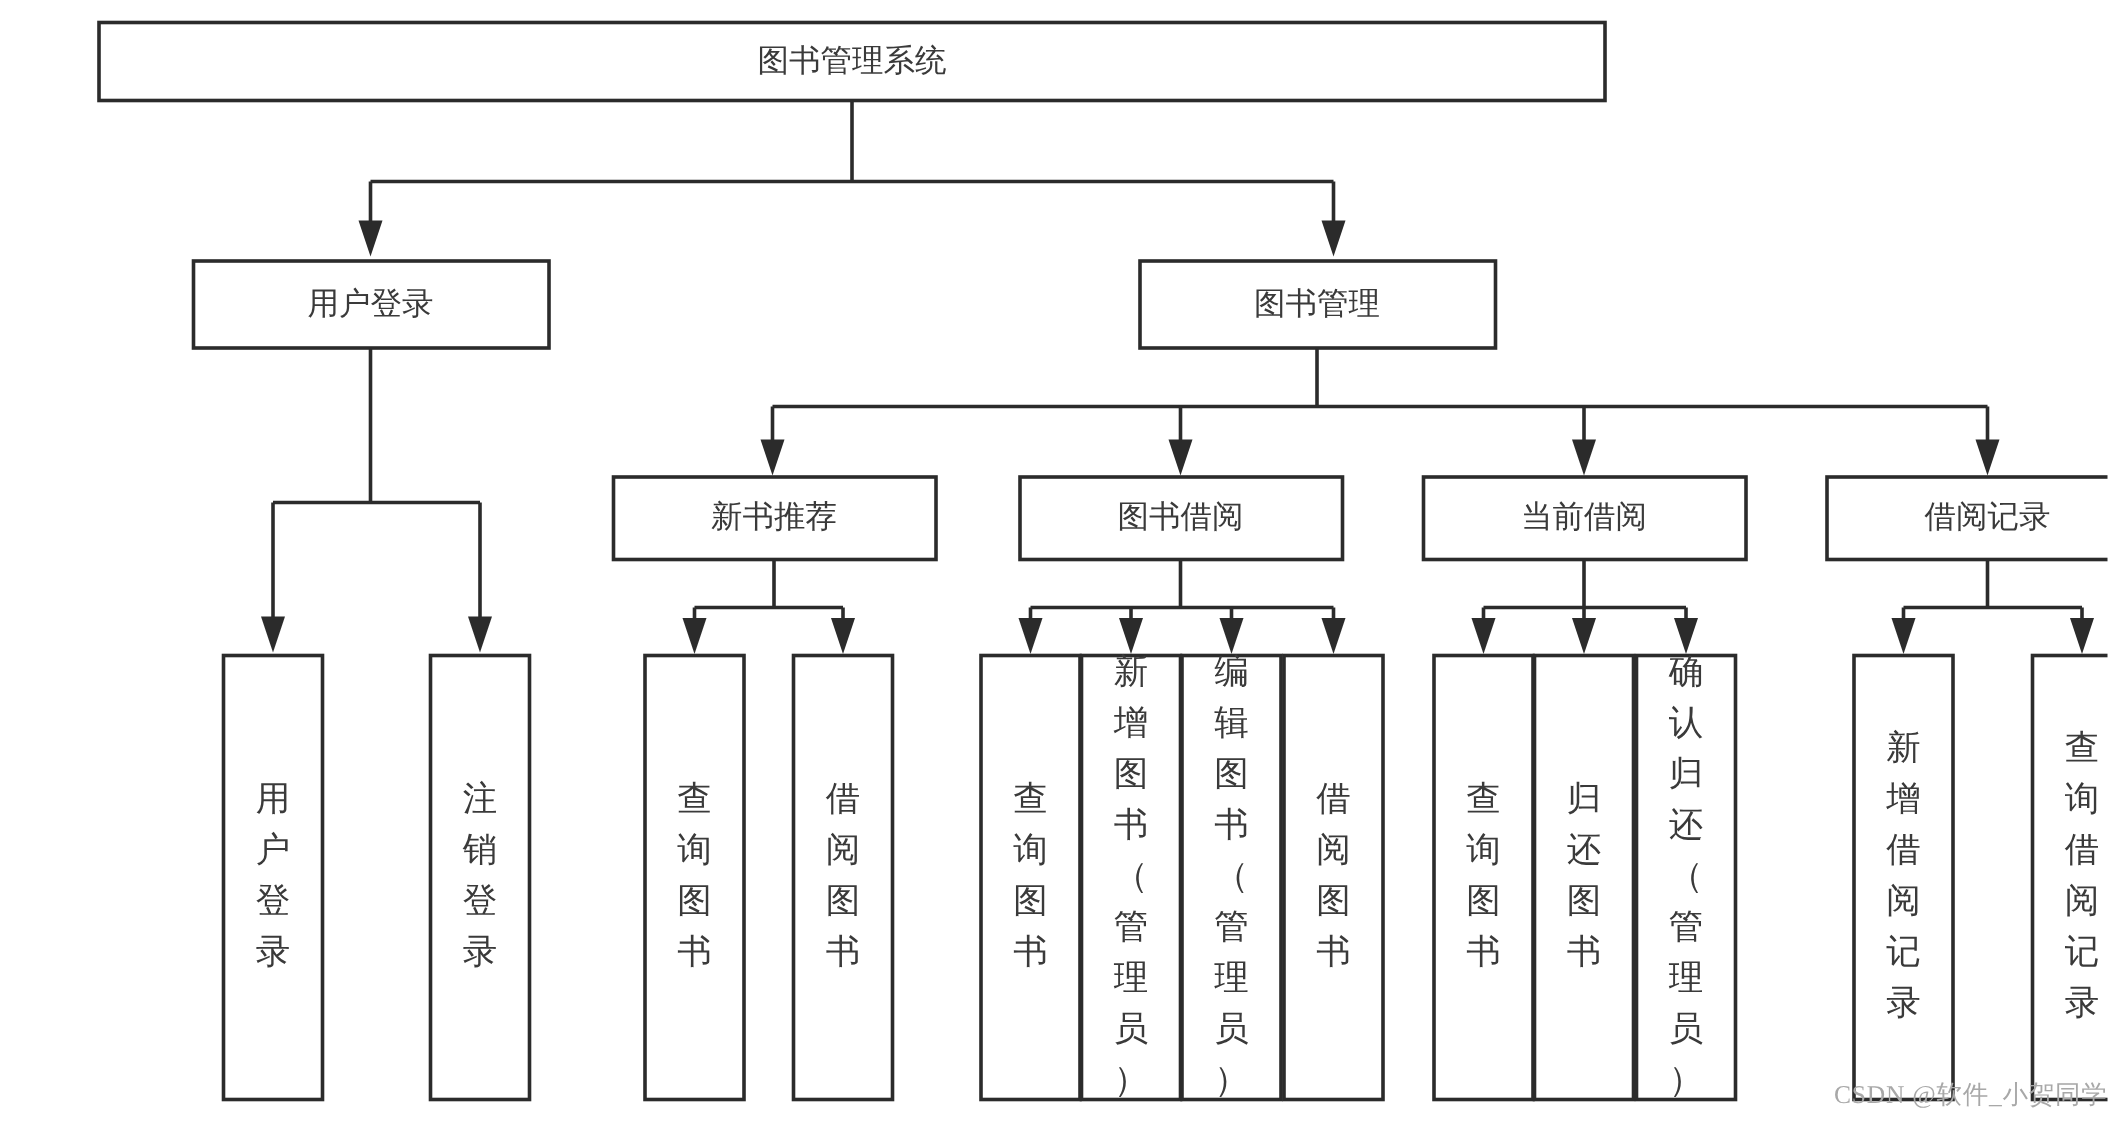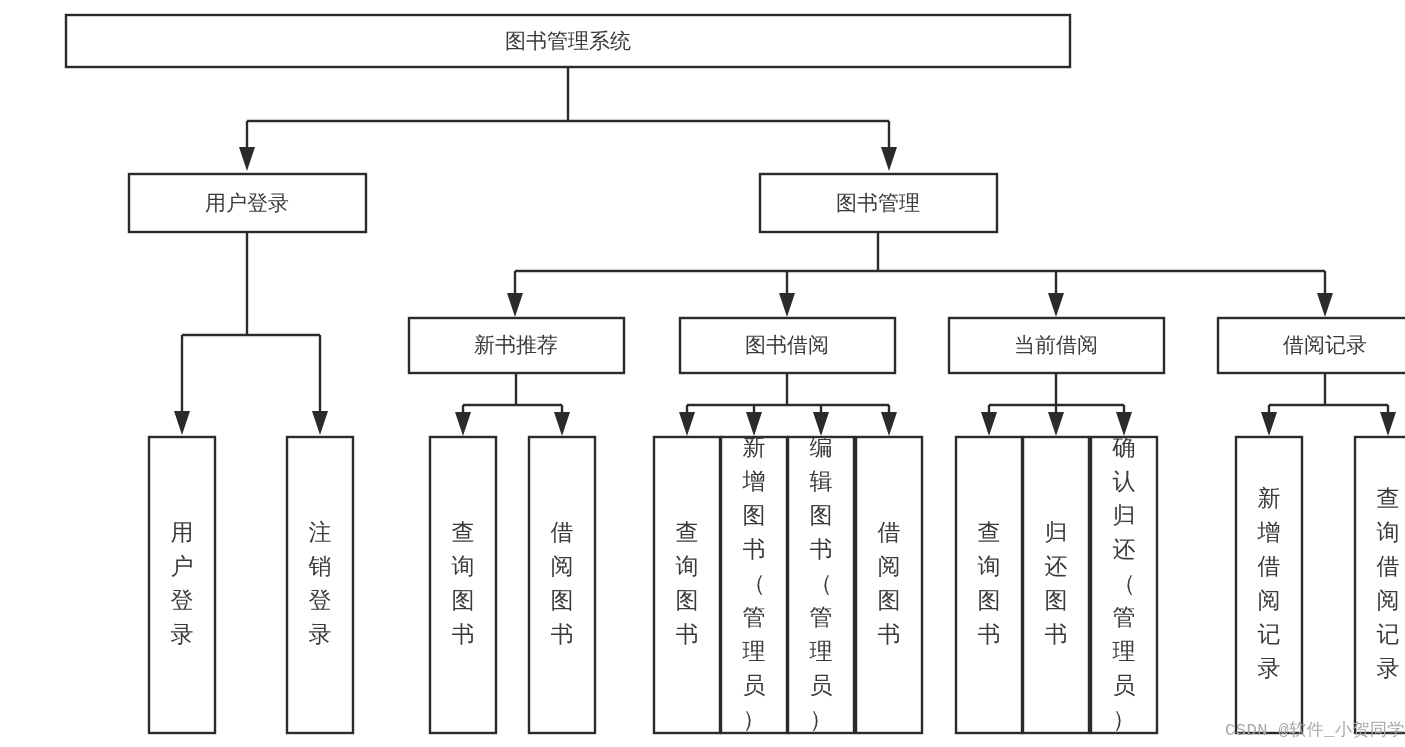--- a/index.html
+++ b/index.html
@@ -50,21 +50,21 @@
   .node-label-vertical {
     fill: #3a3a3a;
     font-family: "Liberation Sans", "DejaVu Sans", sans-serif;
     font-size: 23px;
     text-anchor: middle;
   }
   .watermark {
     position: absolute;
     right: 10px;
     bottom: 6px;
-    font-family: Liberation Mono, monospace;
+    font-family: Liberation Serif, serif;
     font-size: 17px;
     color: #a8a8a8;
     letter-spacing: 0.5px;
     white-space: nowrap;
     pointer-events: none;
   }
 </style>
 </head>
 <body>
 

